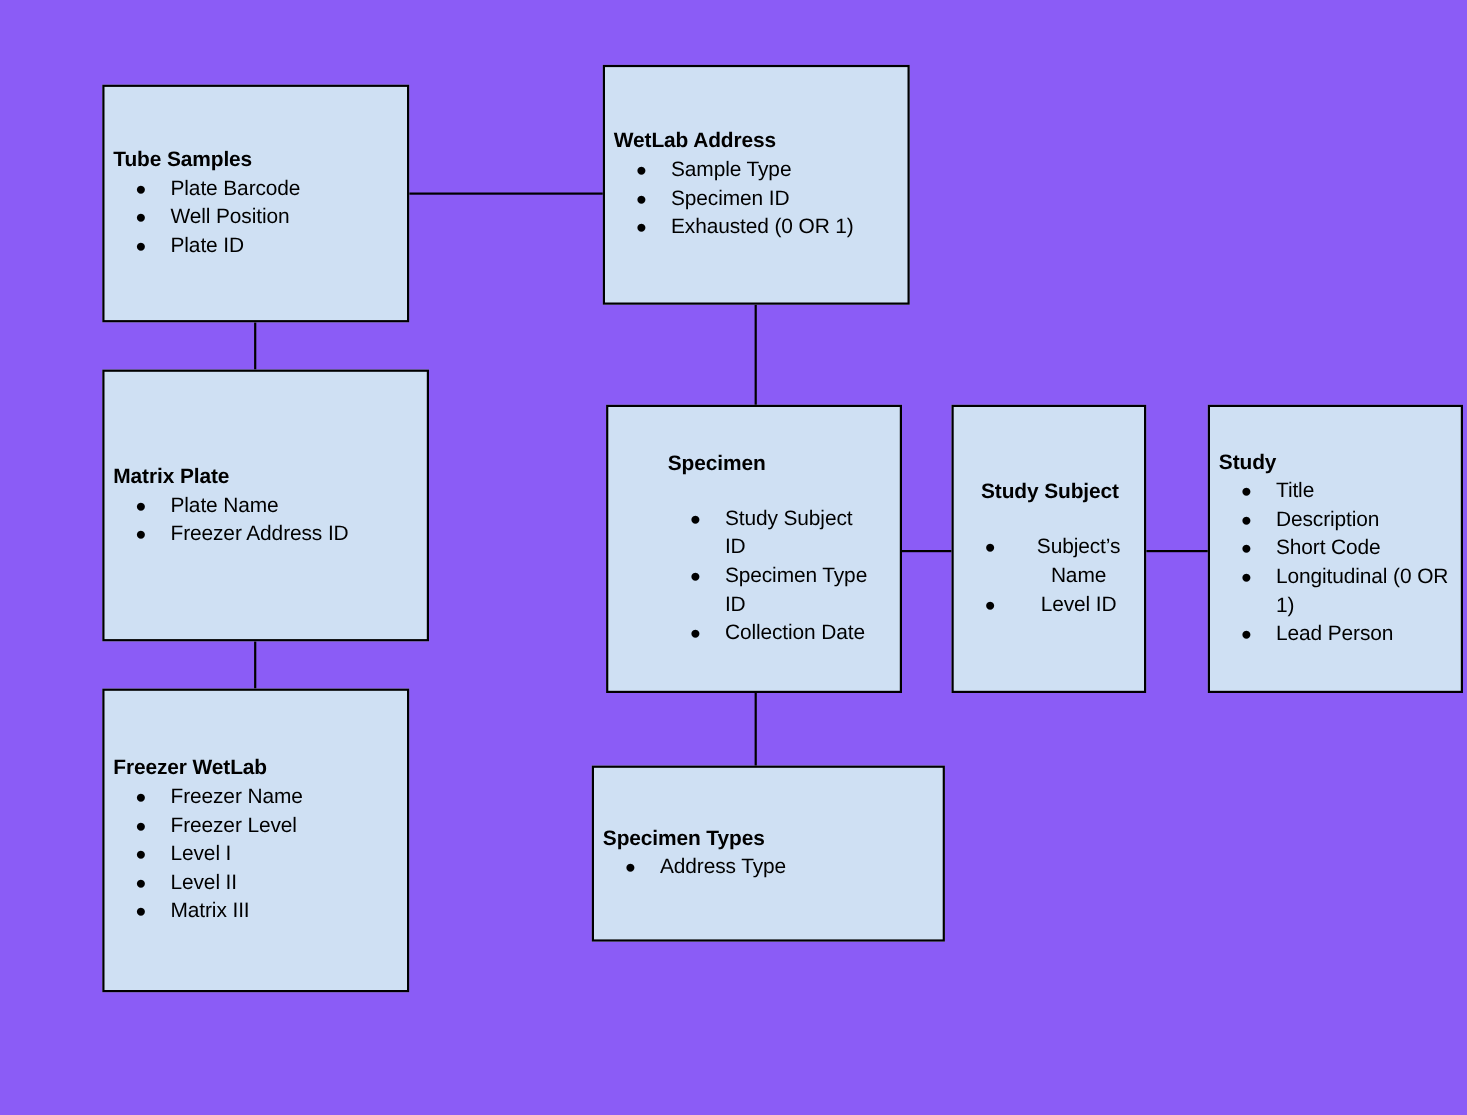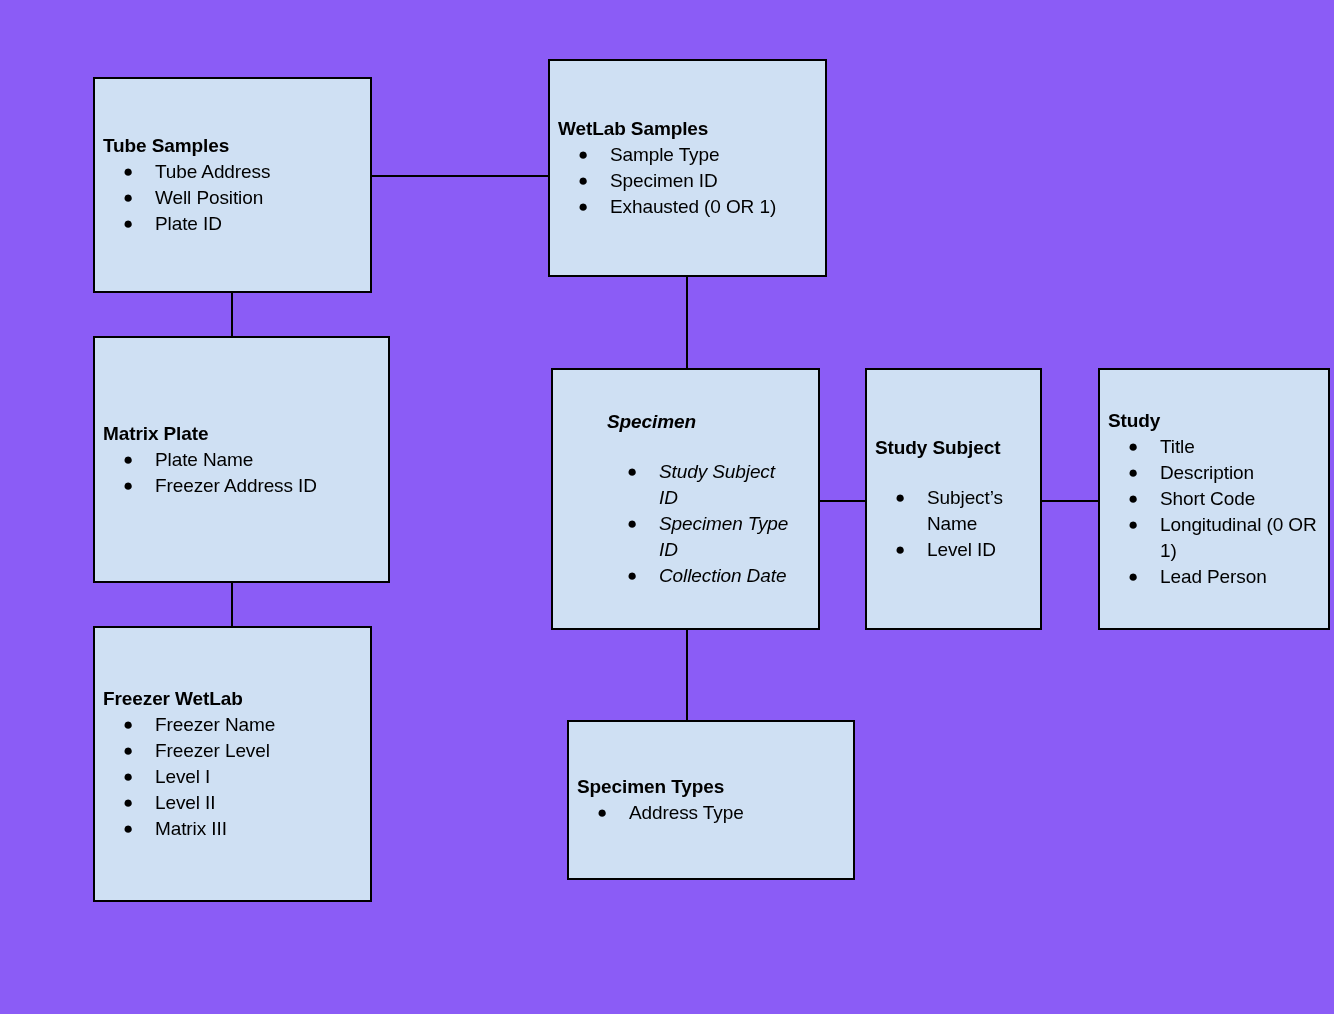--- a/index.html
+++ b/index.html
@@ -85,21 +85,21 @@
   <div class="connector v" style="left:686px; top:630px; height:91px;"></div>
   <div class="connector h" style="left:820px; top:500px; width:46px;"></div>
   <div class="connector h" style="left:1042px; top:500px; width:57px;"></div>
 
   <div class="entity-box wide" style="left:93px; top:77px; width:279px; height:216px;">
     <div class="entity-inner">
       <div class="entity-title">Tube Samples</div>
       <ul class="attr-list">
         <li class="attr-item">
           <span class="bullet">●</span>
-          <span>Tube Address</span>
+          <span>Plate Barcode</span>
         </li>
         <li class="attr-item">
           <span class="bullet">●</span>
           <span>Well Position</span>
         </li>
         <li class="attr-item">
           <span class="bullet">●</span>
           <span>Plate ID</span>
         </li>
       </ul>
@@ -145,71 +145,71 @@
         <li class="attr-item">
           <span class="bullet">●</span>
           <span>Matrix III</span>
         </li>
       </ul>
     </div>
   </div>
 
   <div class="entity-box wide" style="left:548px; top:59px; width:279px; height:218px;">
     <div class="entity-inner">
-      <div class="entity-title">WetLab Samples</div>
+      <div class="entity-title">WetLab Address</div>
       <ul class="attr-list">
         <li class="attr-item">
           <span class="bullet">●</span>
           <span>Sample Type</span>
         </li>
         <li class="attr-item">
           <span class="bullet">●</span>
           <span>Specimen ID</span>
         </li>
         <li class="attr-item">
           <span class="bullet">●</span>
           <span>Exhausted (0 OR 1)</span>
         </li>
       </ul>
     </div>
   </div>
 
   <div class="entity-box narrow indented gap-title" style="left:551px; top:368px; width:269px; height:262px;">
-    <div class="entity-inner" style="padding-right:20px;font-style:italic;">
+    <div class="entity-inner" style="padding-right:20px;">
       <div class="entity-title">Specimen</div>
       <ul class="attr-list">
         <li class="attr-item">
           <span class="bullet">●</span>
           <span>Study Subject ID</span>
         </li>
         <li class="attr-item">
           <span class="bullet">●</span>
           <span>Specimen Type ID</span>
         </li>
         <li class="attr-item">
           <span class="bullet">●</span>
           <span>Collection Date</span>
         </li>
       </ul>
     </div>
   </div>
 
-  <div class="entity-box wide" style="left:538px; top:720px; width:288px; height:160px;margin-left:29px;">
+  <div class="entity-box wide" style="left:538px; top:696px; width:321px; height:160px;">
     <div class="entity-inner">
       <div class="entity-title">Specimen Types</div>
       <ul class="attr-list">
         <li class="attr-item">
           <span class="bullet">●</span>
           <span>Address Type</span>
         </li>
       </ul>
     </div>
   </div>
 
-  <div class="entity-box narrow gap-title" style="left:865px; top:368px; width:177px; height:262px;">
+  <div class="entity-box narrow gap-title" style="left:865px; top:368px; width:177px; height:262px;text-align:center;">
     <div class="entity-inner" style="padding-right:6px;">
       <div class="entity-title">Study Subject</div>
       <ul class="attr-list">
         <li class="attr-item">
           <span class="bullet">●</span>
           <span>Subject’s Name</span>
         </li>
         <li class="attr-item">
           <span class="bullet">●</span>
           <span>Level ID</span>

